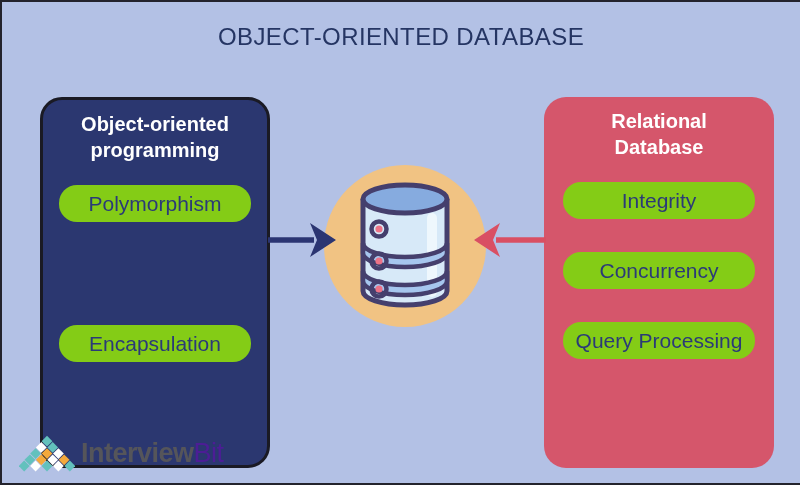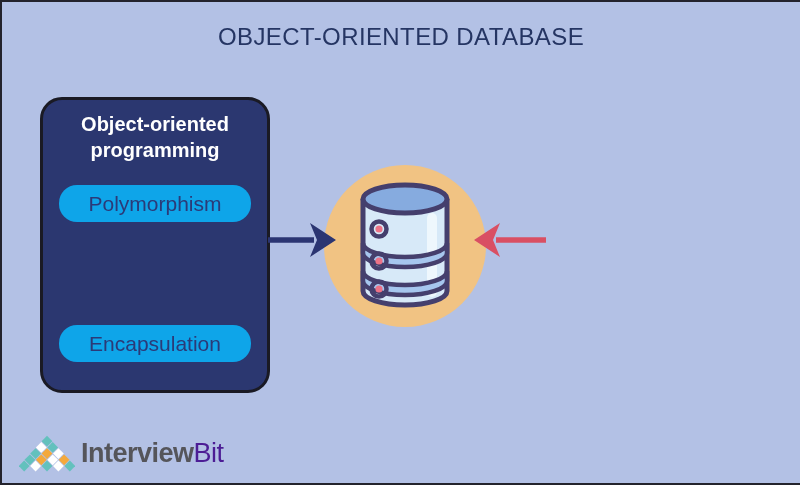--- a/index.html
+++ b/index.html
@@ -14,39 +14,39 @@
     overflow:hidden;
     font-family:"Liberation Sans", sans-serif;
   }
   .diagram-title{
     position:absolute;top:21px;left:0;width:100%;
     margin:0;text-align:center;
     font-size:24px;font-weight:400;letter-spacing:0.4px;
     color:#253563;
   }
   .box{
-    position:absolute;top:95px;width:230px;height:296px;
+    position:absolute;top:95px;width:230px;height:371px;
     border-radius:22px;box-sizing:border-box;
   }
   .box-left{
     left:38px;background:#2b3770;border:3px solid #1a1a24;
   }
   .box-right{
     left:542px;background:#d5566b;
   }
   .box-title{
     position:absolute;top:11px;left:0;width:100%;
     margin:0;text-align:center;
     font-size:20px;line-height:26px;font-weight:700;color:#ffffff;
     white-space:pre-line;
   }
   .pill{
     position:absolute;left:50%;transform:translateX(-50%);
     width:192px;height:37px;border-radius:18px;
-    background:#0ea5e9;
+    background:#84cc16;
     display:flex;align-items:center;justify-content:center;
     font-size:21px;font-weight:500;color:#2b3a78;
   }
   .pill-1{top:85px}.pill-2{top:155px}.pill-3{top:225px}
   .center-circle{
     position:absolute;left:322px;top:163px;
     width:162px;height:162px;border-radius:50%;
     background:#f1c383;
   }
   .db-icon{position:absolute;left:353px;top:179px;}
@@ -69,20 +69,27 @@
 
   <h1 class="diagram-title">OBJECT-ORIENTED DATABASE</h1>
 
   <section class="box box-left">
     <h2 class="box-title">Object-oriented
 programming</h2>
     <div class="pill pill-1">Polymorphism</div>
     <div class="pill pill-3">Encapsulation</div>
   </section>
 
+  <section class="box box-right">
+    <h2 class="box-title">Relational
+Database</h2>
+    <div class="pill pill-1">Integrity</div>
+    <div class="pill pill-2">Concurrency</div>
+    <div class="pill pill-3">Query Processing</div>
+  </section>
 
   <div class="center-circle"></div>
   <svg class="db-icon" width="100" height="128" viewBox="0 0 100 128">
 
     <path d="M8 18 L8 110 A42 14 0 0 0 92 110 L92 18" fill="#d7e9f8" stroke="#453f6d" stroke-width="5" stroke-linejoin="round"></path>
 
     <rect x="72" y="32" width="10" height="84" rx="5" fill="#eef7fd"></rect>
 
     <path d="M8 62 A42 14 0 0 0 92 62 L92 72 A42 14 0 0 1 8 72 Z" fill="#a6c6ee" stroke="#453f6d" stroke-width="4.5"></path>
 

